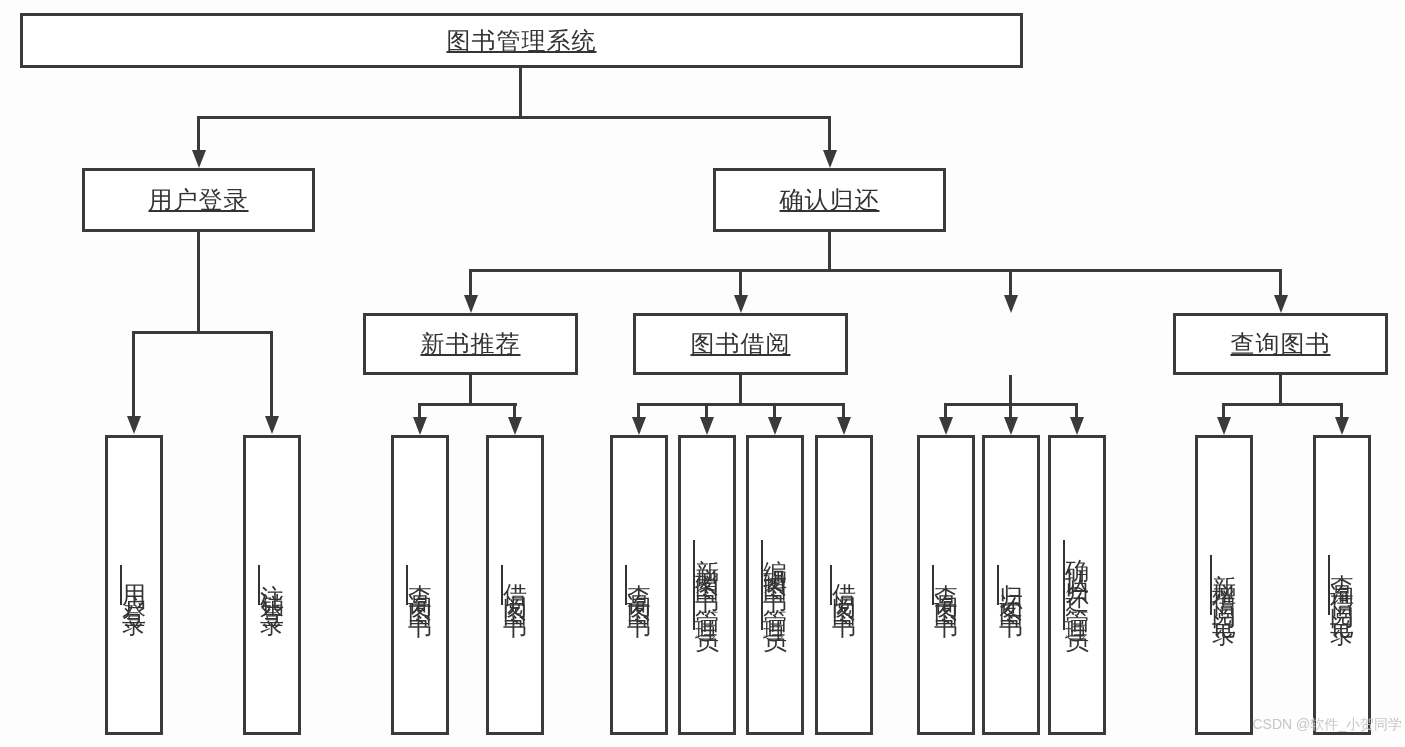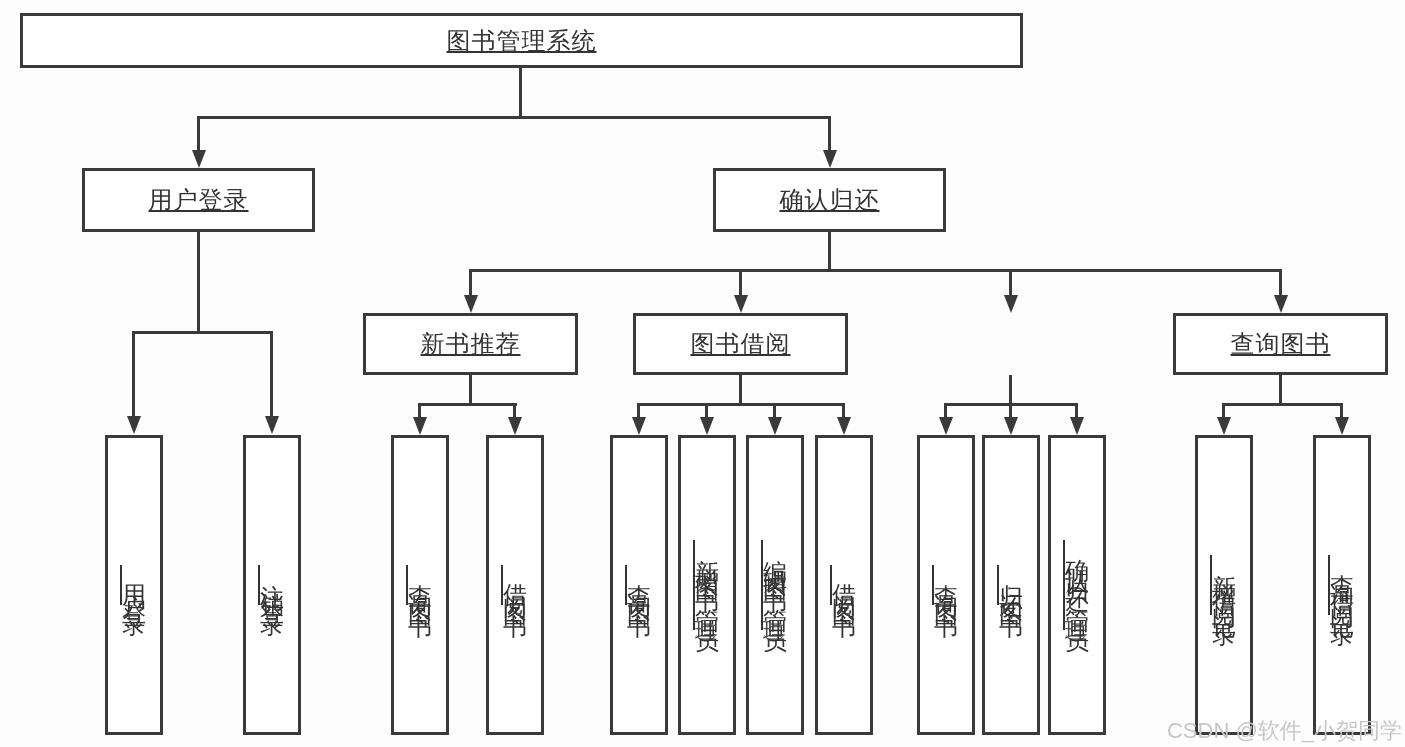--- a/index.html
+++ b/index.html
@@ -40,21 +40,21 @@
     width: 0;
     height: 0;
     border-left: 7px solid transparent;
     border-right: 7px solid transparent;
     border-top: 18px solid #3a3a3a;
   }
   .watermark {
     position: absolute;
     top: 716px;
     right: 3px;
-    font-size: 22px;
+    font-size: 14px;
     color: #c6c6c6;
     white-space: nowrap;
   }
 </style>
 </head>
 <body>
 
 <div id="canvas">
 
   <div class="box" style="left:20px;top:13px;width:1003px;height:55px">图书管理系统</div>

